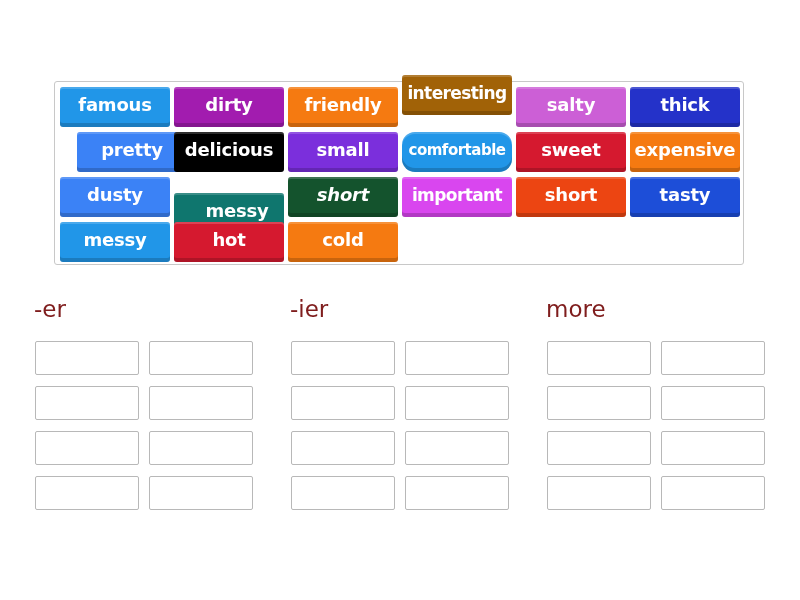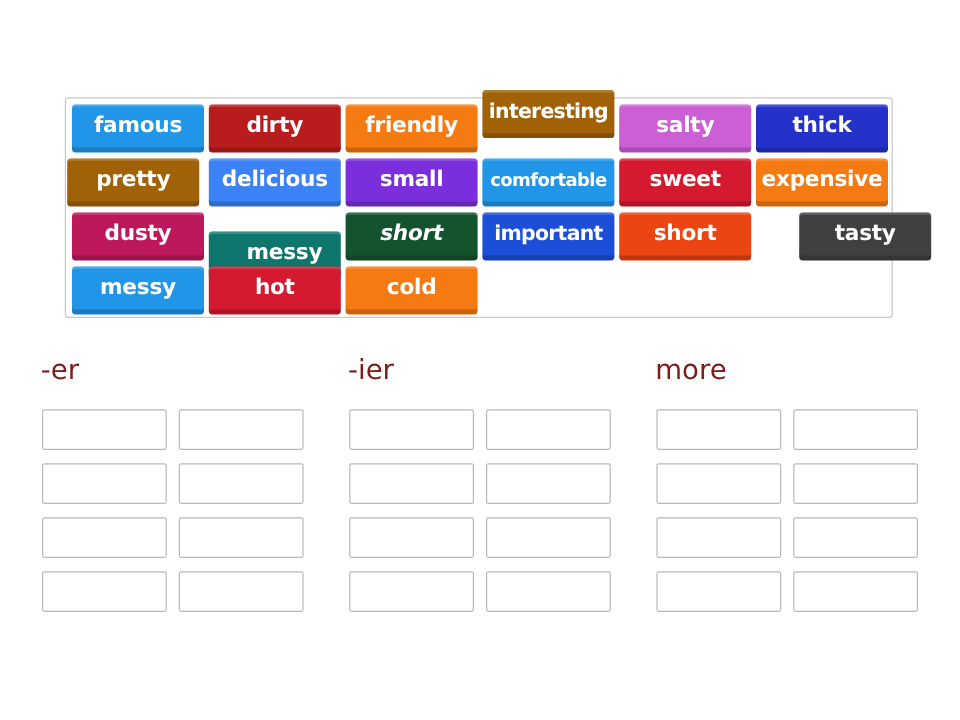--- a/index.html
+++ b/index.html
@@ -11,57 +11,57 @@
     position: absolute; left: 54px; top: 81px; width: 690px; height: 184px;
     border: 1px solid #c8c8c8; border-radius: 3px; background: #fff; box-sizing: border-box;
   }
   .tile {
     position: absolute; width: 110px; height: 40px; border-radius: 3px; box-sizing: border-box;
     color: #ffffff; font-weight: bold; font-size: 18px; line-height: 36px; text-align: center;
     white-space: nowrap; overflow: hidden; cursor: pointer;
     box-shadow: inset 0 -4px 0 rgba(0,0,0,0.18), inset 0 2px 0 rgba(255,255,255,0.18);
     letter-spacing: -0.2px;
   }
-  .tile.small { font-size: 15px; letter-spacing: -0.5px; }
+  .tile.small { font-size: 15px; letter-spacing: -0.5px; border-radius: 13px; }
   .tile.mid { font-size: 17px; letter-spacing: -0.6px; }
   .group-title {
     position: absolute; top: 296px; width: 220px; text-align: left;
     font-size: 23px; color: #7f1d1d; font-weight: normal;
   }
   .slot {
     position: absolute; width: 104px; height: 34px; border: 1px solid #b8b8b8;
     border-radius: 2px; box-sizing: border-box; background: #fff;
   }
 </style>
 </head>
 <body>
 
 <div class="tray"></div>
 
 <div id="tiles-layer">
   <div class="tile" style="left: 60px; top: 87px; background: rgb(33, 150, 232);">famous</div>
-  <div class="tile" style="left: 174px; top: 87px; background: #b91c1c;">dirty</div>
+  <div class="tile" style="left: 174px; top: 87px; background: #a21caf;">dirty</div>
   <div class="tile" style="left: 288px; top: 87px; background: rgb(245, 122, 17);">friendly</div>
   <div class="tile mid" style="left: 402px; top: 75px; background: #a16207;">interesting</div>
   <div class="tile" style="left: 516px; top: 87px; background: rgb(204, 95, 214);">salty</div>
   <div class="tile" style="left: 630px; top: 87px; background: rgb(36, 50, 201);">thick</div>
 
-  <div class="tile" style="left: 56px; top: 132px; background: #a16207;">pretty</div>
-  <div class="tile" style="left: 174px; top: 132px; background: #3b82f6;">delicious</div>
+  <div class="tile" style="left: 77px; top: 132px; background: #3b82f6;">pretty</div>
+  <div class="tile" style="left: 174px; top: 132px; background: #000000;">delicious</div>
   <div class="tile" style="left: 288px; top: 132px; background: rgb(123, 47, 220);">small</div>
   <div class="tile small" style="left: 402px; top: 132px; background: rgb(33, 150, 232);">comfortable</div>
   <div class="tile" style="left: 516px; top: 132px; background: rgb(213, 25, 47);">sweet</div>
   <div class="tile" style="left: 630px; top: 132px; background: rgb(245, 122, 17);">expensive</div>
 
-  <div class="tile" style="left: 60px; top: 177px; background: #be185d;">dusty</div>
+  <div class="tile" style="left: 60px; top: 177px; background: #3b82f6;">dusty</div>
   <div class="tile" style="left: 174px; top: 193px; background: #0f766e; padding-left: 16px;">messy</div>
   <div class="tile" style="left: 288px; top: 177px; background: #14532d; font-style: italic;">short</div>
-  <div class="tile mid" style="left: 402px; top: 177px; background: #1d4ed8;">important</div>
+  <div class="tile mid" style="left: 402px; top: 177px; background: #d946ef;">important</div>
   <div class="tile" style="left: 516px; top: 177px; background: rgb(236, 69, 18);">short</div>
-  <div class="tile" style="left: 666px; top: 177px; background: #404040;">tasty</div>
+  <div class="tile" style="left: 630px; top: 177px; background: #1d4ed8;">tasty</div>
 
   <div class="tile" style="left: 60px; top: 222px; background: rgb(33, 150, 232);">messy</div>
   <div class="tile" style="left: 174px; top: 222px; background: rgb(213, 25, 47);">hot</div>
   <div class="tile" style="left: 288px; top: 222px; background: rgb(245, 122, 17);">cold</div>
 </div>
 
 <div class="group-title" style="left:34px;">-er</div>
 <div class="group-title" style="left:290px;">-ier</div>
 <div class="group-title" style="left:546px;">more</div>
 

